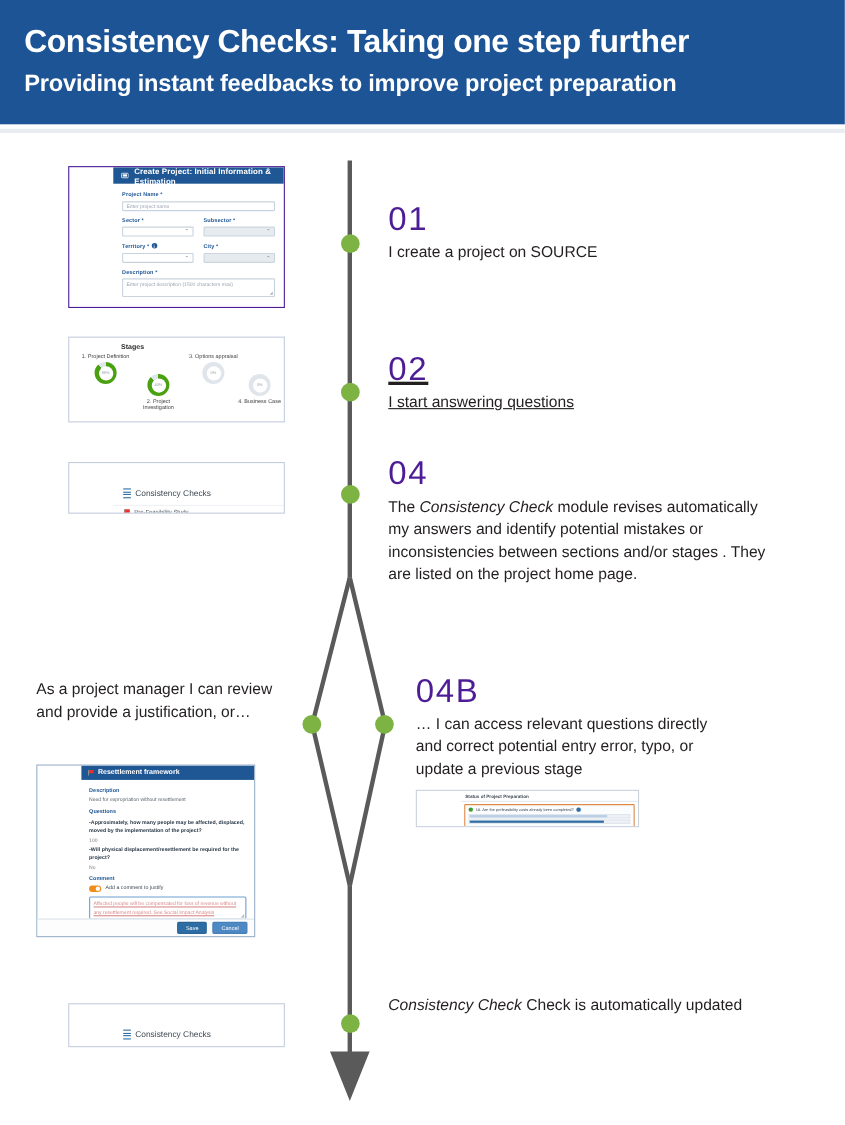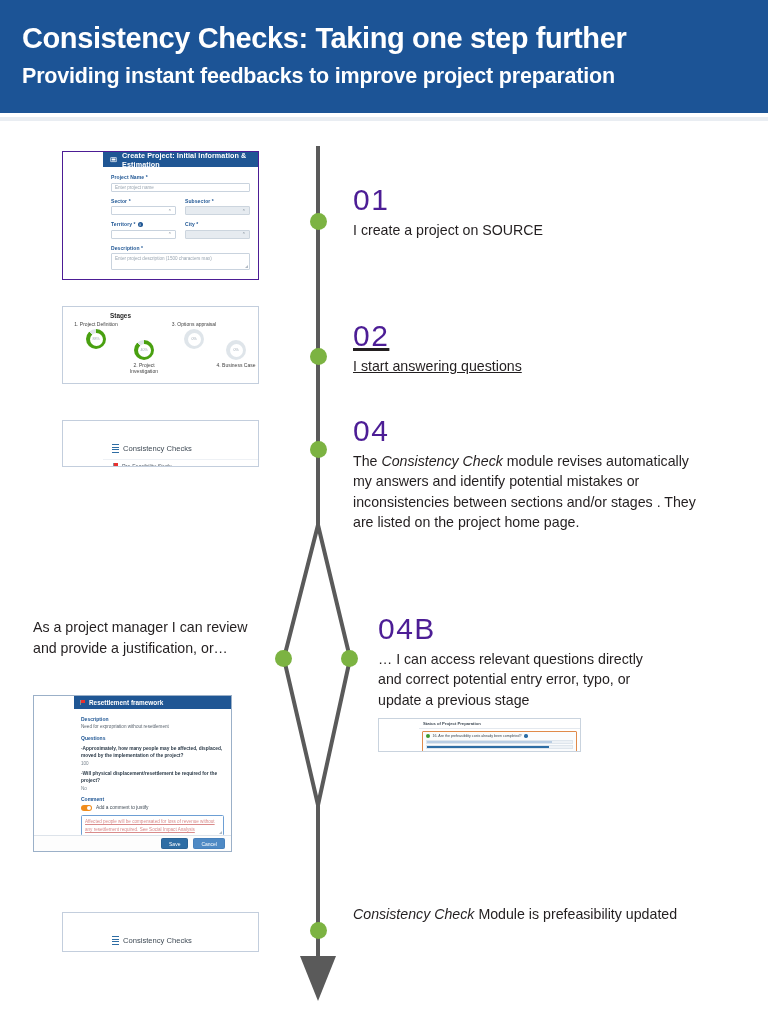--- a/index.html
+++ b/index.html
@@ -256,21 +256,21 @@
   <div class="body">As a project manager I can review and provide a justification, or…</div>
 </div>
 
 <div class="step" style="left:378px; top:613px; width:270px;">
   <div class="num">04B</div>
   <div class="body">… I can access relevant questions directly and correct potential entry error, typo, or update a previous stage</div>
 </div>
 
 <div class="step" style="left:353px; top:900px; width:360px;">
   <div class="body">
-    <span class="it">Consistency Check</span><span> Module is prefeasibility updated</span>
+    <span class="it">Consistency Check</span><span> Check is automatically updated</span>
   </div>
 </div>
 
 <div class="shot" id="shot-create">
   <div class="shot-blue-bar">
     <svg width="9" height="7" viewBox="0 0 9 7">
       <rect x="0.5" y="1" width="8" height="5.2" rx="1" fill="none" stroke="#ffffff" stroke-width="0.9"></rect>
       <rect x="2" y="2.2" width="5" height="2.6" fill="#ffffff"></rect>
     </svg>
     <span class="ttl">Create Project: Initial Information &amp; Estimation</span>

